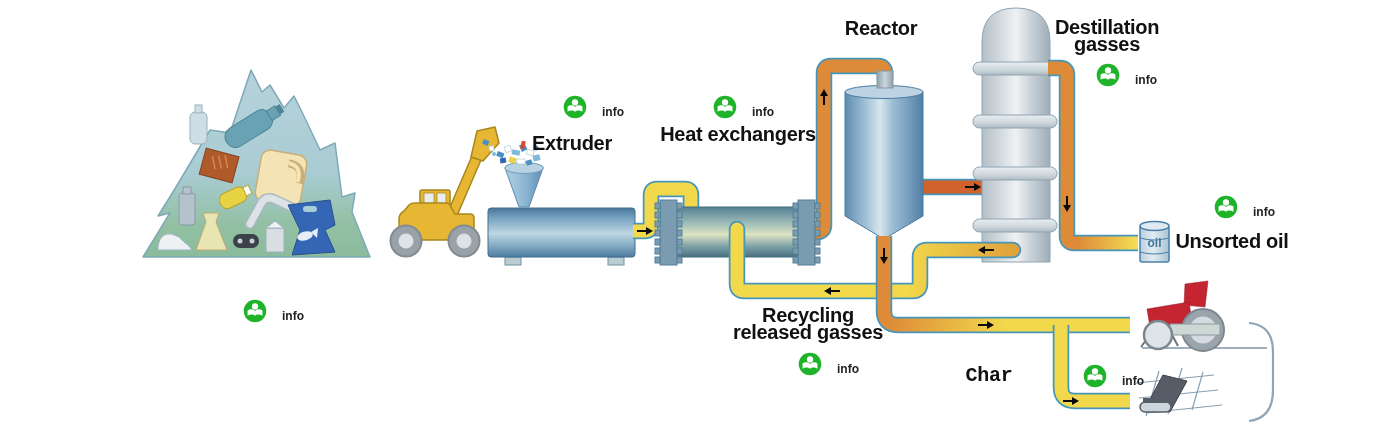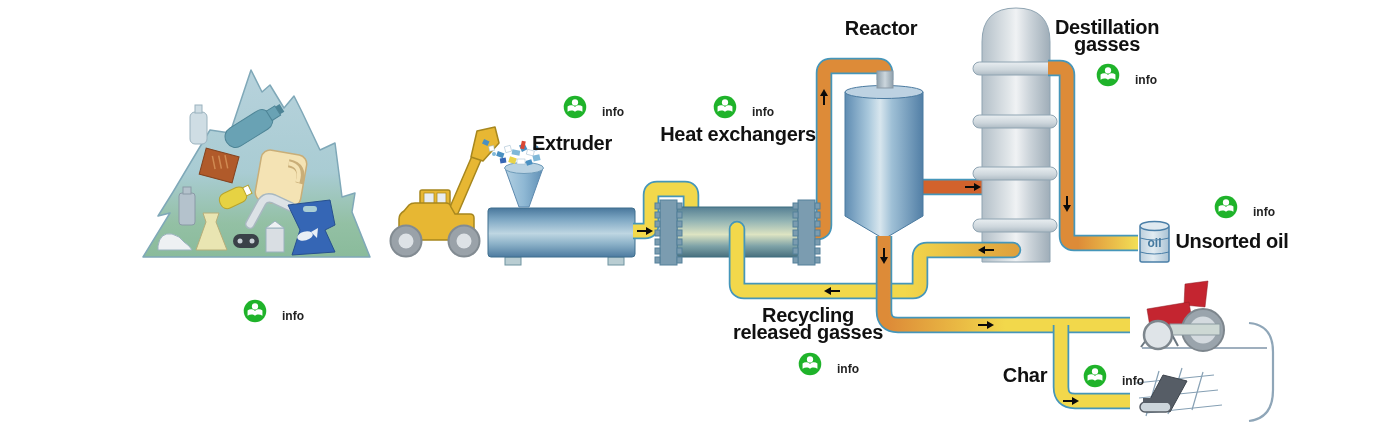--- a/index.html
+++ b/index.html
@@ -359,21 +359,21 @@
   <span>gasses</span>
 </div>
 
 <div class="label" style="left:1162px;top:233px;width:140px;">Unsorted oil</div>
 
 <div class="label" style="left:718px;top:307px;width:180px;">
   <span>Recycling</span>
   <span>released gasses</span>
 </div>
 
-<div class="label" style="left:975px;top:367px;width:100px;">Char</div>
+<div class="label" style="left:939px;top:367px;width:100px;font-family:Liberation Mono, monospace;">Char</div>
 
 <div class="barrel-text" style="left:1138px;top:236px;width:33px;">oil</div>
 
 <div class="info-btn" style="left:243px;top:299px;">
   <svg viewBox="0 0 100 100">
         <use href="#infoIcon"></use>
       </svg>
   <span class="info-text">info</span>
 </div>
 <div class="info-btn" style="left:563px;top:95px;">

